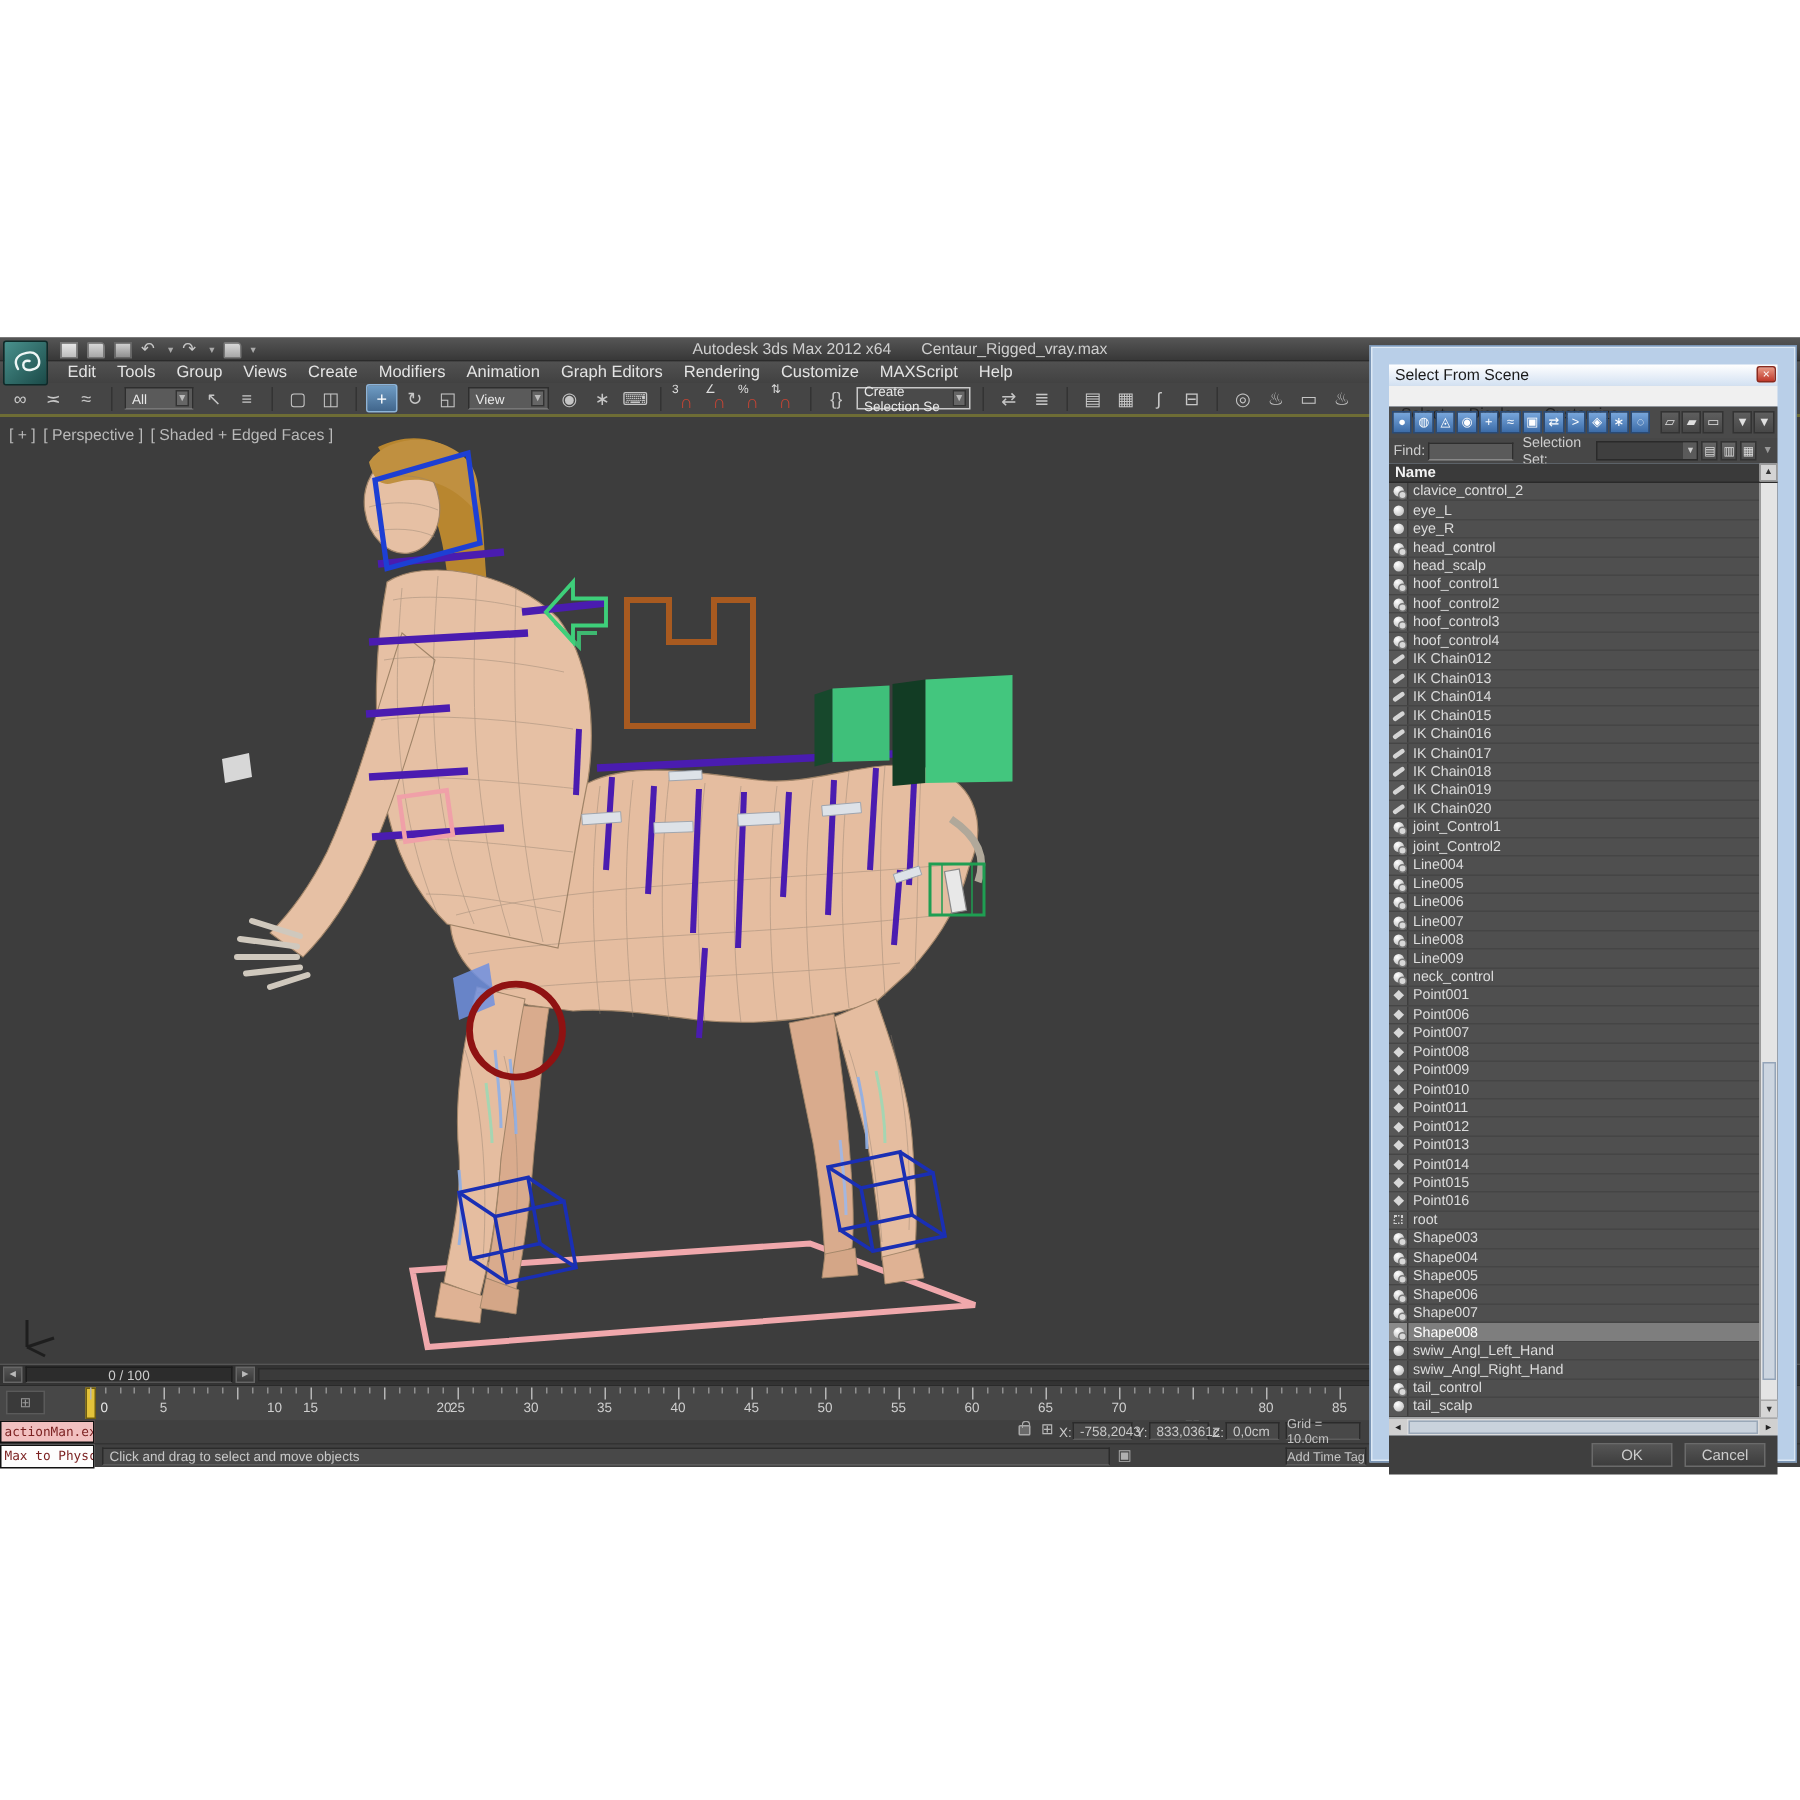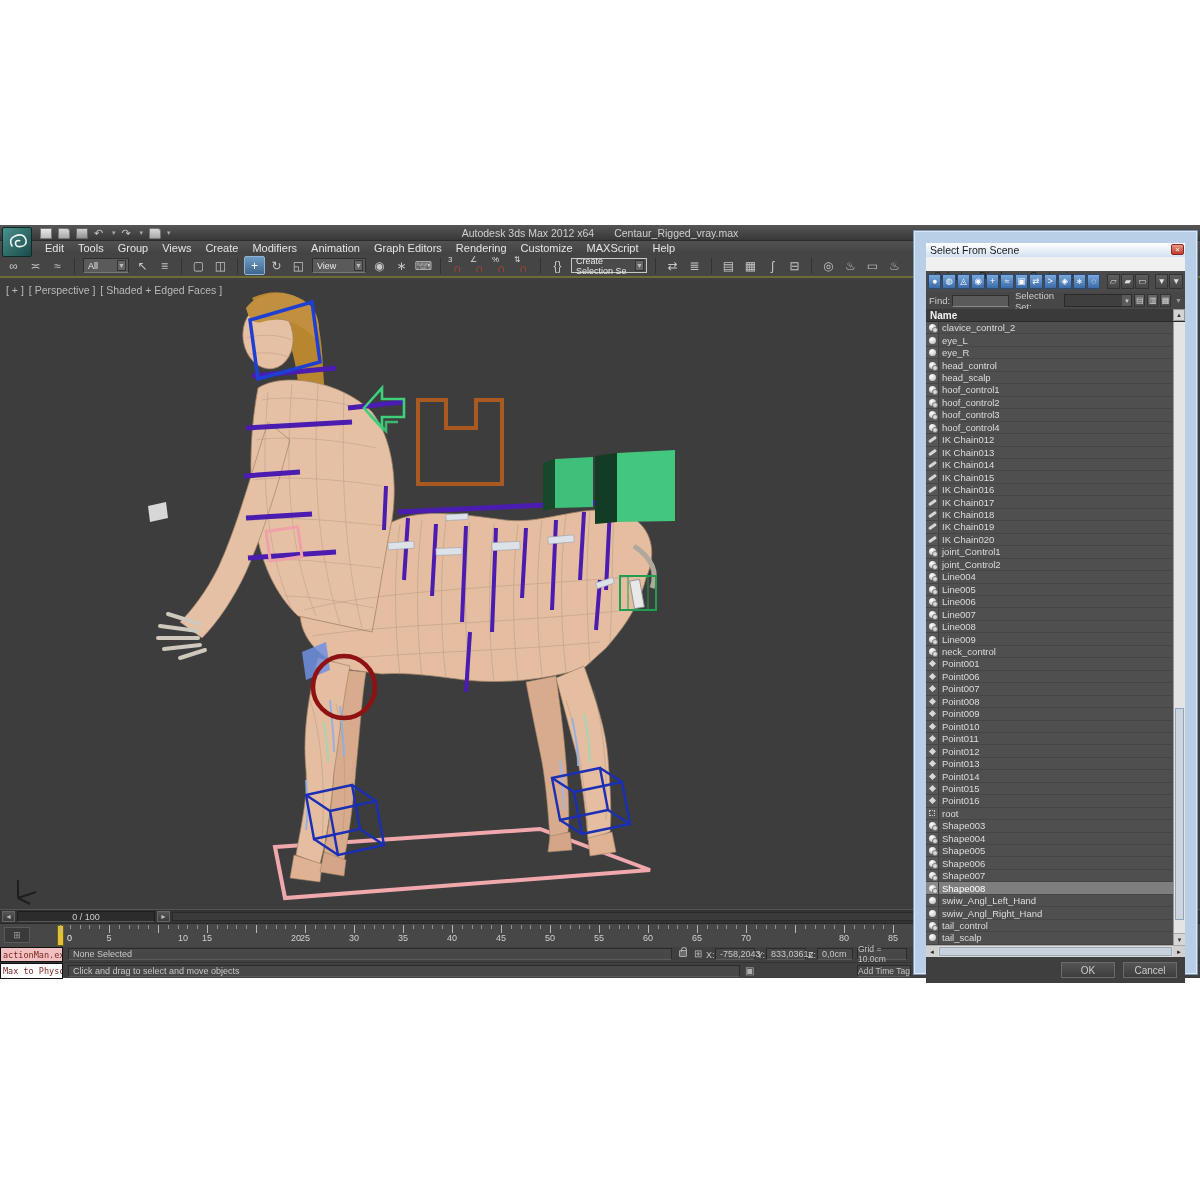--- a/index.html
+++ b/index.html
@@ -513,21 +513,20 @@
       <span class="tlabel" style="left: 648px;">60</span>
       <span class="tlabel" style="left: 697px;">65</span>
       <span class="tlabel" style="left: 746px;">70</span>
       <span class="tlabel" style="left: 795px; margin-top: 12px;">75</span>
       <span class="tlabel" style="left: 844px;">80</span>
       <span class="tlabel" style="left: 893px;">85</span>
     </div>
 
   <div class="srow1">
     <div class="listener l1">actionMan.exe</div>
-    <div class="sfield" style="left:68px;width:604px;">None Selected</div>
     <span class="lock"></span>
     <span class="absico">⊞</span>
     <span class="slabel" style="left:706px">X:</span>
     <span class="sfield" style="left:715px;width:40px;">-758,2043</span>
     <span class="slabel" style="left:757px">Y:</span>
     <span class="sfield" style="left:766px;width:40px;">833,0361c</span>
     <span class="slabel" style="left:808px">Z:</span>
     <span class="sfield" style="left:817px;width:36px;">0,0cm</span>
     <span class="sbox" style="left:857px;width:50px;">Grid = 10,0cm</span>
   </div>

